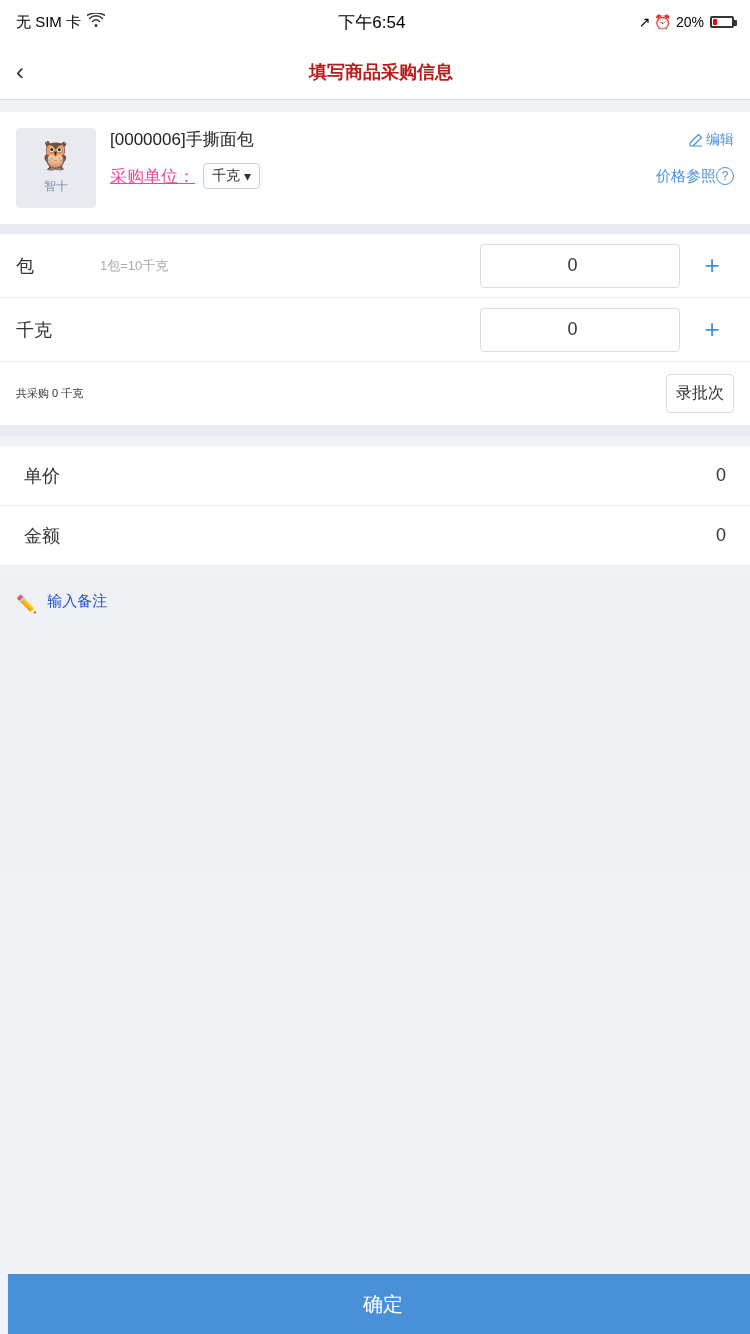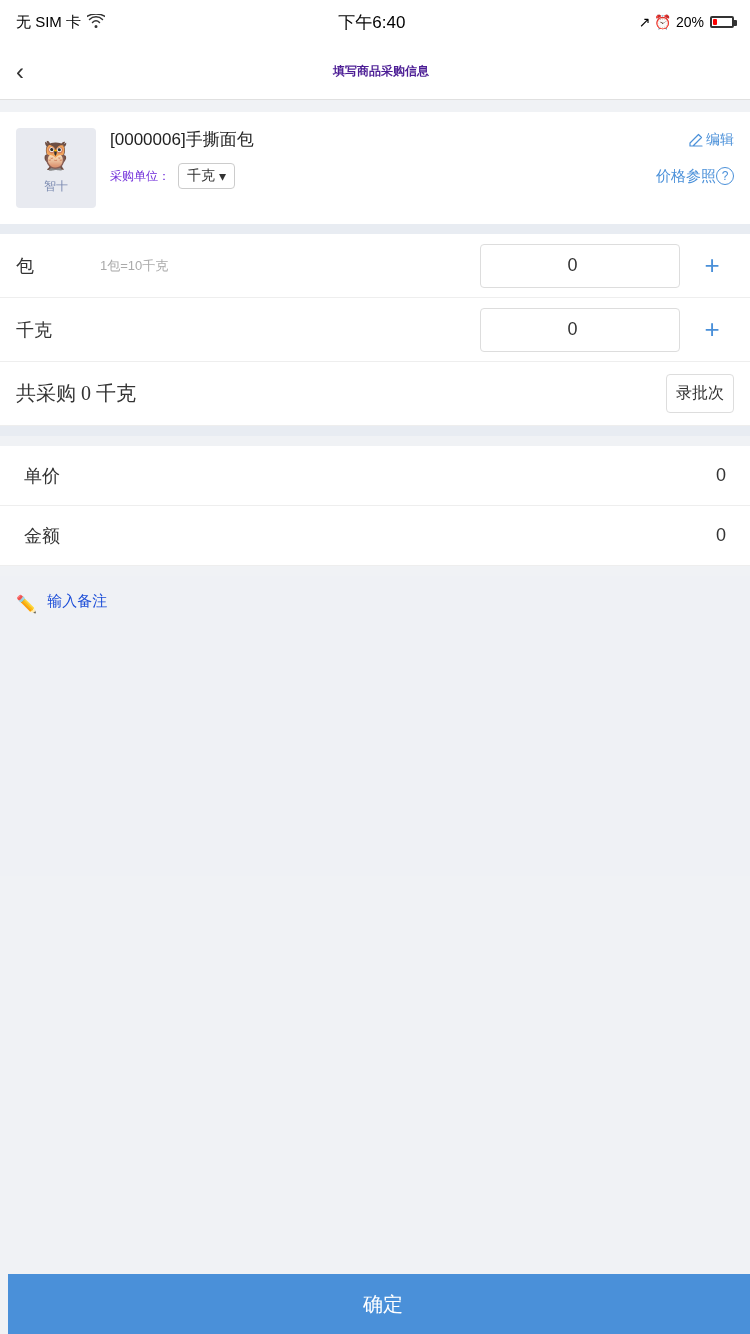--- a/index.html
+++ b/index.html
@@ -17,21 +17,21 @@
     .status-bar {
       background: #fff;
       height: 44px;
       display: flex;
       align-items: center;
       justify-content: space-between;
       padding: 0 16px;
       font-size: 15px;
       font-weight: 500;
     }
-    .status-left { display: flex; align-items: center; gap: 6px; }
+    .status-left { display: flex; align-items: flex-start; gap: 6px; }
     .status-center { font-size: 17px; font-weight: 500; }
     .status-right { display: flex; align-items: center; gap: 4px; font-size: 14px; }
     .battery-icon {
       display: inline-block;
       width: 24px; height: 12px;
       border: 2px solid #333;
       border-radius: 2px;
       position: relative;
       margin-left: 2px;
     }
@@ -62,23 +62,23 @@
       position: relative;
     }
     .nav-back {
       position: absolute;
       left: 16px;
       font-size: 24px;
       color: #333;
       cursor: pointer;
     }
     .nav-title {
-      font-size: 12px;
+      font-size: 18px;
       font-weight: 600;
-      color: #4c1d95;
+      color: #b91c1c;
       margin-left: 12px;
     }
 
     
     .product-card {
       background: #fff;
       margin-top: 12px;
       padding: 16px;
       display: flex;
       align-items: flex-start;
@@ -125,23 +125,24 @@
       align-items: center;
       gap: 3px;
       cursor: pointer;
     }
     .product-unit-row {
       display: flex;
       align-items: center;
       justify-content: space-between;
     }
     .unit-label {
-      font-size: 12px;
-      color: #6d28d9;
+      font-size: 17px;
+      color: #ec4899;
       margin-right: 8px;
+      text-decoration: underline;
     }
     .unit-select {
       display: flex;
       align-items: center;
       border: 1px solid #ccc;
       border-radius: 4px;
       padding: 3px 8px;
       font-size: 14px;
       color: #333;
       background: #fff;
@@ -218,23 +219,22 @@
     .summary-row {
       display: flex;
       align-items: center;
       justify-content: space-between;
       padding: 0 16px;
       height: 64px;
       background: #fff;
       border-bottom: 1px solid #eee;
     }
     .summary-text {
-      font-size: 20px;
-      color: #333;
-      font-family: Liberation Serif, serif;
+      font-size: 11px;
+      color: #333;
     }
     .record-btn {
       border: 1px solid #ddd;
       border-radius: 4px;
       padding: 8px 9px;
       font-size: 16px;
       color: #333;
       background: #fff;
       cursor: pointer;
     }
@@ -314,21 +314,21 @@
     <span>无 SIM 卡</span>
     <span>
       <svg width="18" height="14" viewBox="0 0 18 14" fill="none" xmlns="http://www.w3.org/2000/svg">
         <path d="M9 11a1.5 1.5 0 1 1 0 3 1.5 1.5 0 0 1 0-3z" fill="#333"></path>
         <path d="M5.5 8.5C6.6 7.4 7.7 6.8 9 6.8s2.4.6 3.5 1.7" stroke="#333" stroke-width="1.5" fill="none" stroke-linecap="round"></path>
         <path d="M2.5 5.5C4.3 3.7 6.5 2.8 9 2.8s4.7.9 6.5 2.7" stroke="#333" stroke-width="1.5" fill="none" stroke-linecap="round"></path>
         <path d="M0 2.5C2.4 0.9 5.5 0 9 0s6.6.9 9 2.5" stroke="#333" stroke-width="1.5" fill="none" stroke-linecap="round"></path>
       </svg>
     </span>
   </div>
-  <div class="status-center">下午6:40</div>
+  <div class="status-center">下午6:54</div>
   <div class="status-right">
     <span>↗</span>
     <span>⏰</span>
     <span>20%</span>
     <span class="battery-icon">
       <span class="battery-fill"></span>
     </span>
   </div>
 </div>
 

